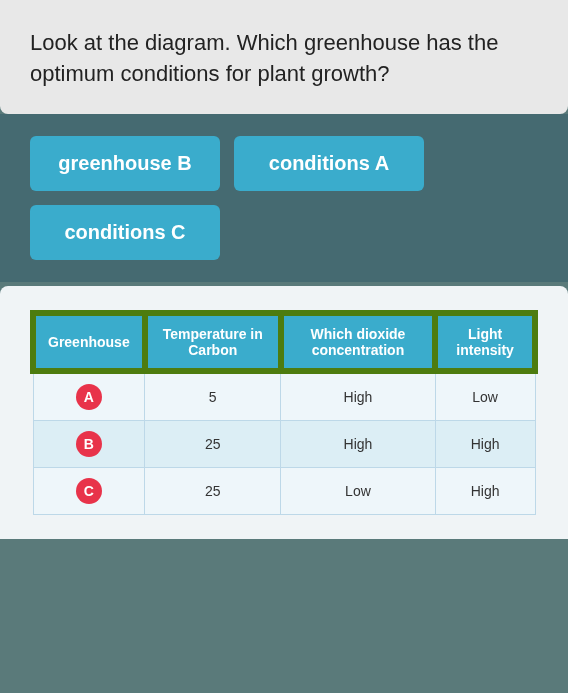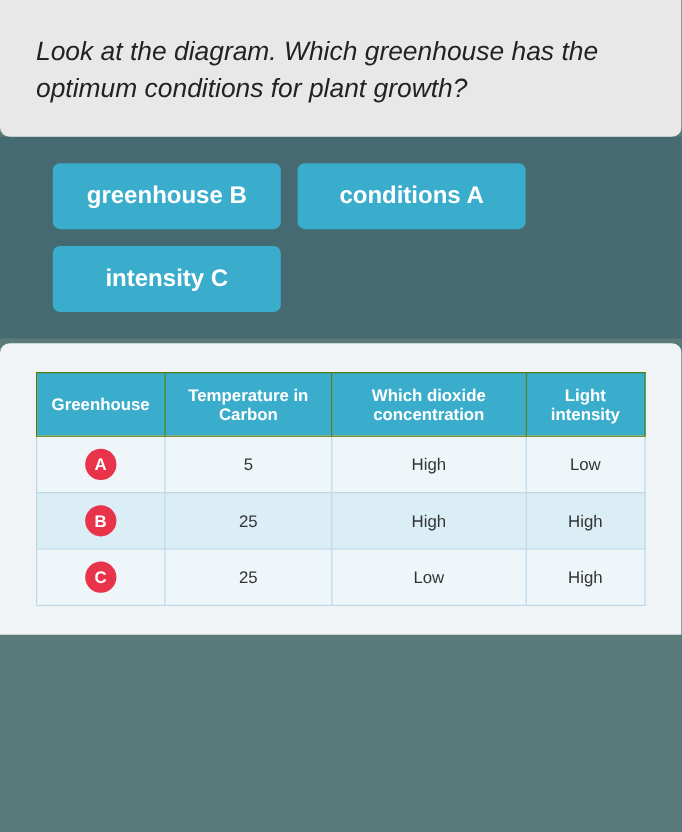--- a/index.html
+++ b/index.html
@@ -17,26 +17,25 @@
       padding: 28px 30px 24px 30px;
       border-radius: 0 0 8px 8px;
       position: relative;
       z-index: 2;
     }
 
     .question-text {
       font-size: 22px;
       color: #222;
       line-height: 1.4;
-      font-style: italic;
     }
 
     .middle-section {
       background: rgba(60, 100, 110, 0.7);
-      padding: 22px 30px 22px 44px;
+      padding: 22px 30px 22px 30px;
       display: flex;
       flex-wrap: wrap;
       gap: 14px;
     }
 
     .option-button {
       background: #3aaccc;
       color: white;
       border: none;
       border-radius: 6px;
@@ -61,21 +60,21 @@
     }
 
     thead tr {
       background: #3aaccc;
       color: white;
     }
 
     thead th {
       padding: 10px 12px;
       font-weight: bold;
-      border: 1px solid #4d7c0f;
+      border: 6px solid #4d7c0f;
     }
 
     tbody tr:nth-child(even) {
       background: #dceef5;
     }
 
     tbody tr:nth-child(odd) {
       background: #eef6fa;
     }
 
@@ -102,21 +101,21 @@
 </head>
 <body>
 
 <div class="top-section">
   <p class="question-text">Look at the diagram. Which greenhouse has the optimum conditions for plant growth?</p>
 </div>
 
 <div class="middle-section">
   <button class="option-button">greenhouse B</button>
   <button class="option-button">conditions A</button>
-  <button class="option-button">intensity C</button>
+  <button class="option-button">conditions C</button>
 </div>
 
 <div class="bottom-section">
   <table>
     <thead>
       <tr>
         <th>Greenhouse</th>
         <th>Temperature in Carbon</th>
         <th>Which dioxide concentration</th>
         <th>Light intensity</th>

